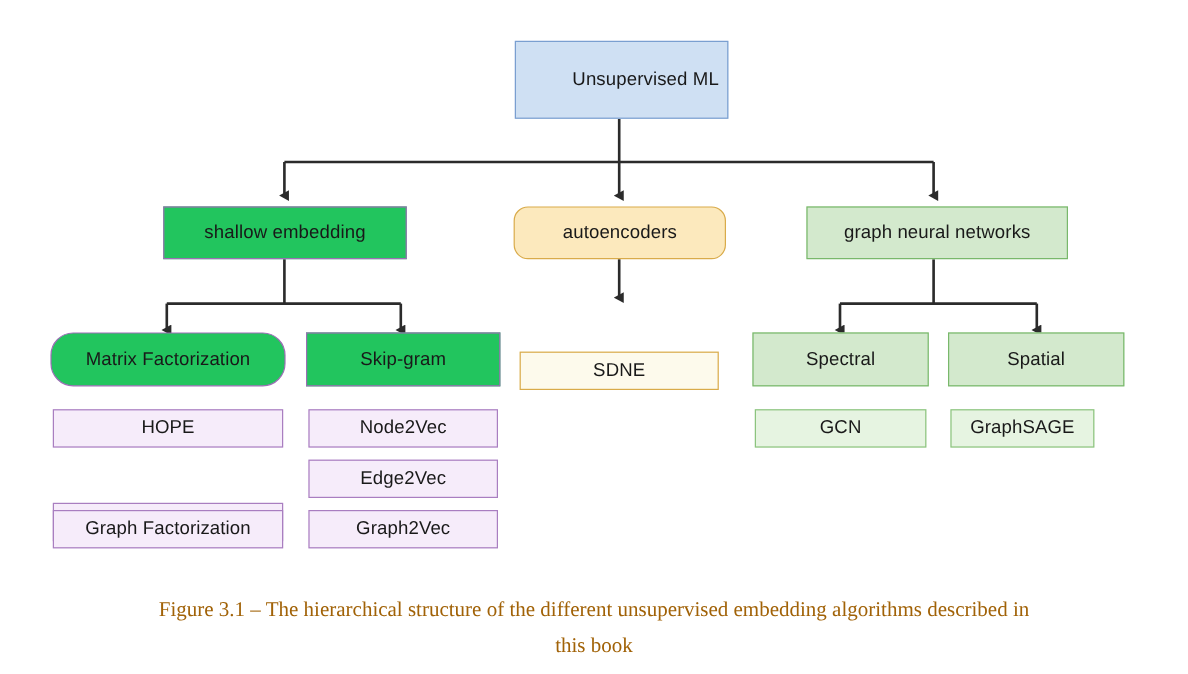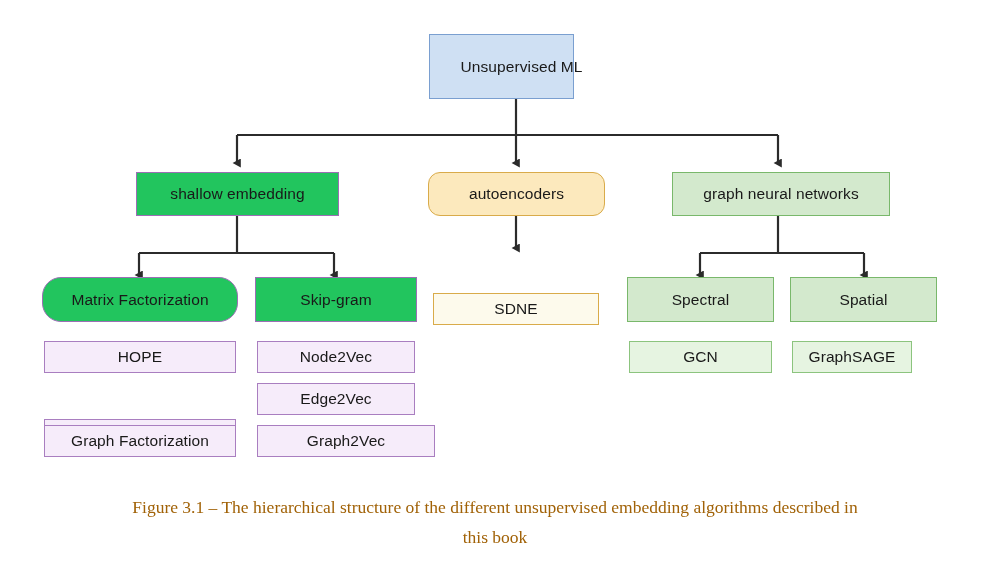--- a/index.html
+++ b/index.html
@@ -107,21 +107,21 @@
 
       <path d="M516,216 L516,248" marker-end="url(#arrowhead)"></path>
 
       <path d="M778,216 L778,253"></path>
       <path d="M700,253 L864,253"></path>
       <path d="M700,253 L700,275" marker-end="url(#arrowhead)"></path>
       <path d="M864,253 L864,275" marker-end="url(#arrowhead)"></path>
     </g>
   </svg>
 
-  <div class="node blue" style="left:429px; top:34px; width:145px; height:65px;padding-left:40px;">Unsupervised ML</div>
+  <div class="node blue" style="left:429px; top:34px; width:178px; height:65px;padding-left:40px;">Unsupervised ML</div>
 
   <div class="node purple" style="left:136px; top:172px; width:203px; height:44px;">shallow embedding</div>
 
   <div class="node yellow" style="left:428px; top:172px; width:177px; height:44px;border-radius:12px;">autoencoders</div>
 
   <div class="node green" style="left:672px; top:172px; width:218px; height:44px;">graph neural networks</div>
 
   <div class="node purple" style="left:42px; top:277px; width:196px; height:45px;border-radius:19px;">Matrix Factorization</div>
 
   <div class="node purple-light" style="left:44px; top:341px; width:192px; height:32px;">HOPE</div>
@@ -129,21 +129,21 @@
   <div class="node purple-light" style="left:44px; top:383px; width:192px; height:32px;margin-top:36px;">GraphRep</div>
 
   <div class="node purple-light" style="left:44px; top:425px; width:192px; height:32px;">Graph Factorization</div>
 
   <div class="node purple" style="left:255px; top:277px; width:162px; height:45px;">Skip-gram</div>
 
   <div class="node purple-light" style="left:257px; top:341px; width:158px; height:32px;">Node2Vec</div>
 
   <div class="node purple-light" style="left:257px; top:383px; width:158px; height:32px;">Edge2Vec</div>
 
-  <div class="node purple-light" style="left:257px; top:425px; width:178px; height:32px;">Graph2Vec</div>
+  <div class="node purple-light" style="left:257px; top:425px; width:158px; height:32px;">Graph2Vec</div>
 
   <div class="node yellow-light" style="left:433px; top:249px; width:166px; height:32px;margin-top:44px;">SDNE</div>
 
   <div class="node green" style="left:627px; top:277px; width:147px; height:45px;">Spectral</div>
 
   <div class="node green-light" style="left:629px; top:341px; width:143px; height:32px;">GCN</div>
 
   <div class="node green" style="left:790px; top:277px; width:147px; height:45px;">Spatial</div>
 
   <div class="node green-light" style="left:792px; top:341px; width:120px; height:32px;">GraphSAGE</div>

